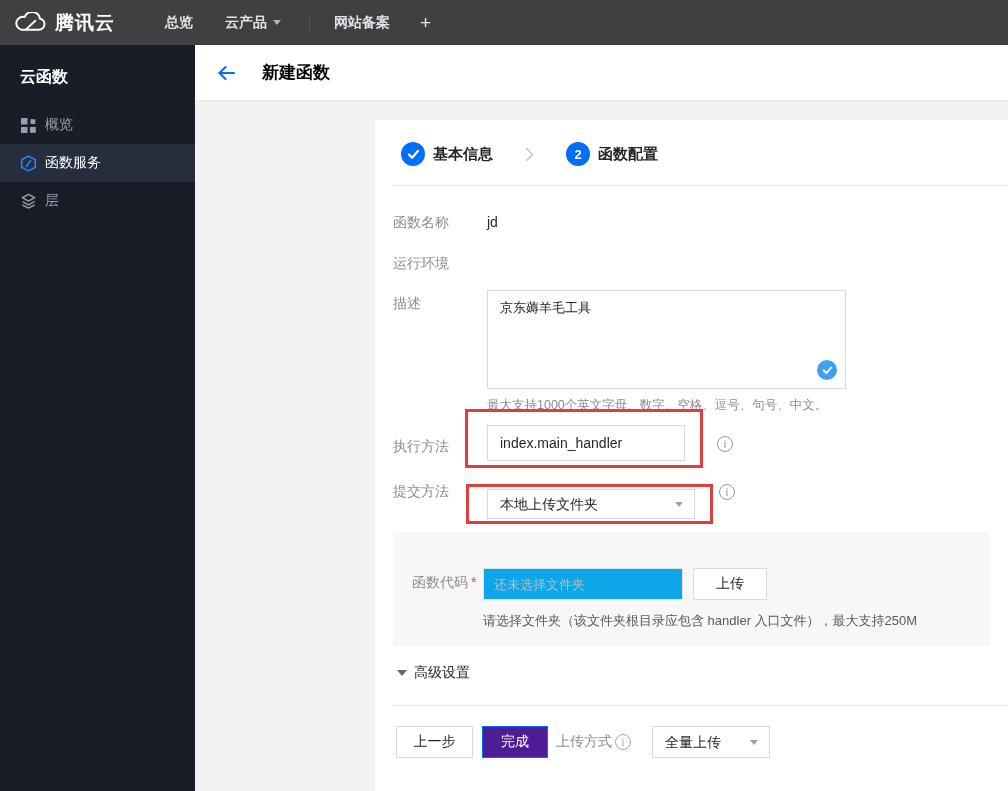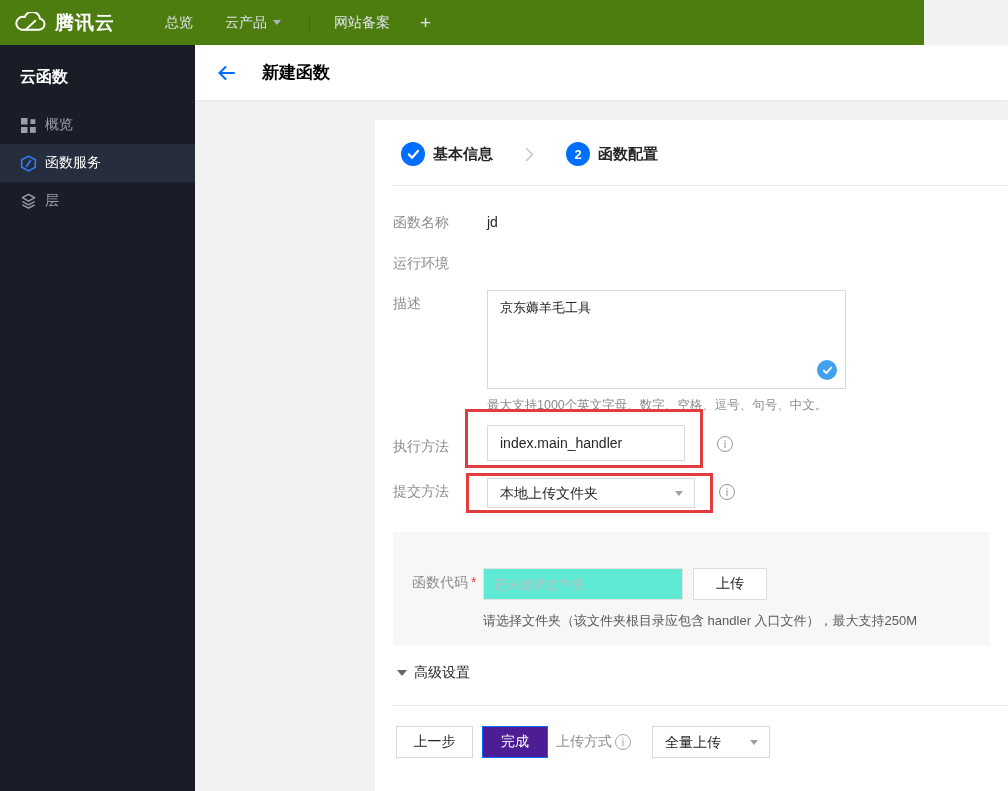--- a/index.html
+++ b/index.html
@@ -1,24 +1,24 @@
 <!DOCTYPE html>
 <html><head>
 <meta charset="utf-8">
 <style>
   * { margin:0; padding:0; box-sizing:border-box; }
   html,body { width:1008px; height:791px; overflow:hidden; background:#f2f2f2;
               font-family:"Liberation Sans","DejaVu Sans",sans-serif; }
 
   
-  #topnav { position:absolute; left:0; top:0; width:924px; height:45px;
-            background:#4d7c0f; display:flex; align-items:center; z-index:30; }
+  #topnav { position:absolute; left:0; top:0; width:1008px; height:45px;
+            background:#404040; display:flex; align-items:center; z-index:30; }
   .brand { display:flex; align-items:center; margin-left:14px; }
   .brand-name { color:#fff; font-size:19px; font-weight:bold; margin-left:9px; letter-spacing:1px; }
-  .nav-item { color:#dfe3ea; font-size:14px; cursor:pointer; }
+  .nav-item { color:#dfe3ea; font-size:14px; cursor:pointer;font-weight:bold; }
   .nav-overview { margin-left:50px; }
   .nav-products { margin-left:32px; display:flex; align-items:center; gap:6px; }
   .nav-caret { width:0; height:0; border-left:4px solid transparent; border-right:4px solid transparent;
                border-top:5px solid #aeb4c0; }
   .nav-divider { width:1px; height:18px; background:#4a5264; margin-left:28px; }
   .nav-beian { margin-left:24px; }
   .nav-plus { margin-left:30px; font-size:19px; color:#dfe3ea; }
 
   
   #sidebar { position:absolute; left:0; top:45px; width:195px; bottom:0; background:#191d28; z-index:20; }
@@ -72,39 +72,39 @@
                font-size:13px; color:#262626; font-family:"Liberation Sans","DejaVu Sans",sans-serif; }
   .desc-check { position:absolute; right:8px; bottom:8px; width:20px; height:20px; border-radius:50%;
                 background:#42a0f0; display:flex; align-items:center; justify-content:center; }
   .helper1 { position:absolute; left:112px; top:277px; font-size:12.5px; color:#8c8c8c; }
 
   #red-handler { left:90px; top:289px; width:238px; height:59px; }
   #handler-input { position:absolute; left:19px; top:13px; width:198px; height:36px;
                    border:1px solid #d9d9d9; padding:0 12px; font-size:14px; color:#262626;
                    font-family:"Liberation Sans","DejaVu Sans",sans-serif; outline:none; }
 
-  #red-submit { left:91px; top:353px; width:247px; height:40px; }
+  #red-submit { left:91px; top:364px; width:247px; height:40px; }
   .selectbox { position:relative; border:1px solid #d9d9d9; background:#fff; font-size:14px;
                color:#262626; line-height:28px; padding:0 12px; cursor:pointer; }
   #submit-select { position:absolute; left:18px; top:2px; width:208px; height:30px; }
   .sel-caret { position:absolute; right:11px; top:50%; margin-top:-2px; width:0; height:0;
                border-left:4.5px solid transparent; border-right:4.5px solid transparent;
                border-top:5.5px solid #a0a0a0; }
 
   .info-icon { position:absolute; width:16px; height:16px; border:1px solid #979797; border-radius:50%;
                color:#979797; font-size:11px; line-height:14px; text-align:center; cursor:pointer;
                background:#fff; }
   #info-handler { left:342px; top:316px; }
   #info-submit  { left:344px; top:364px; }
 
   
   #code-section { position:absolute; left:18px; top:412px; width:597px; height:114px; background:#f7f7f7; }
   .code-label { position:absolute; left:19px; top:42px; font-size:14px; color:#8c8c8c; }
   .req { color:#e54545; margin-left:3px; }
-  #code-input { position:absolute; left:90px; top:36px; width:200px; height:32px; background:#5eead4;
+  #code-input { position:absolute; left:90px; top:36px; width:200px; height:32px; background:#0ea5e9;
                 border:1px solid #e3e3e3; padding:0 10px; font-size:13px; color:#262626;
                 font-family:"Liberation Sans","DejaVu Sans",sans-serif; }
   #code-input::placeholder { color:#bcbcbc; }
   #upload-btn { position:absolute; left:300px; top:36px; width:74px; height:32px; background:#fff;
                 border:1px solid #dcdcdc; font-size:14px; color:#262626; cursor:pointer;
                 font-family:"Liberation Sans","DejaVu Sans",sans-serif; }
   .helper2 { position:absolute; left:90px; top:80px; font-size:13px; color:#595959; }
 
   
   #advanced { position:absolute; left:22px; top:544px; display:flex; align-items:center; gap:7px;

